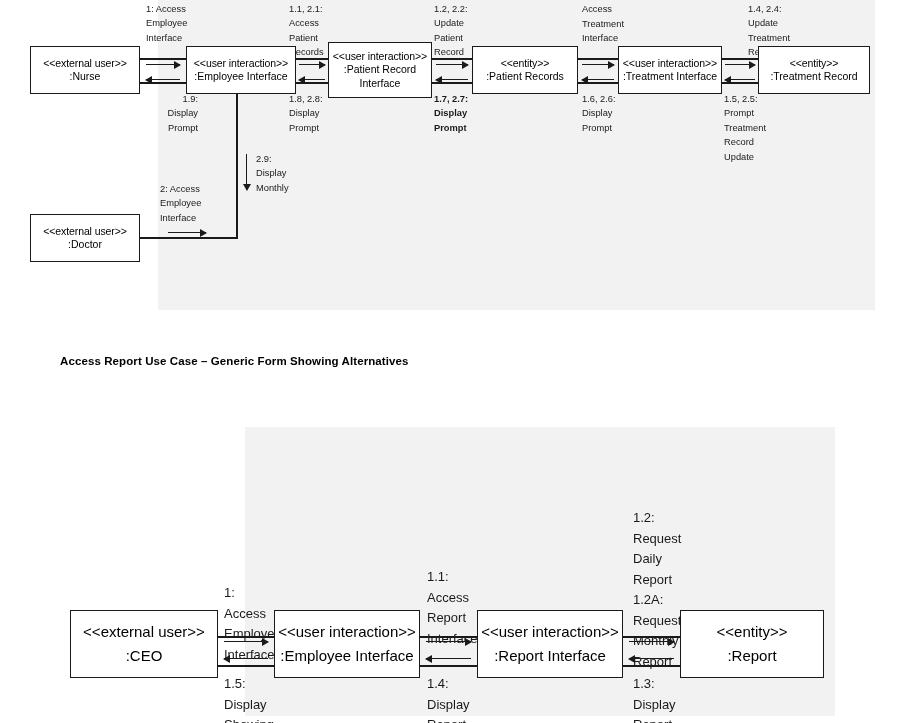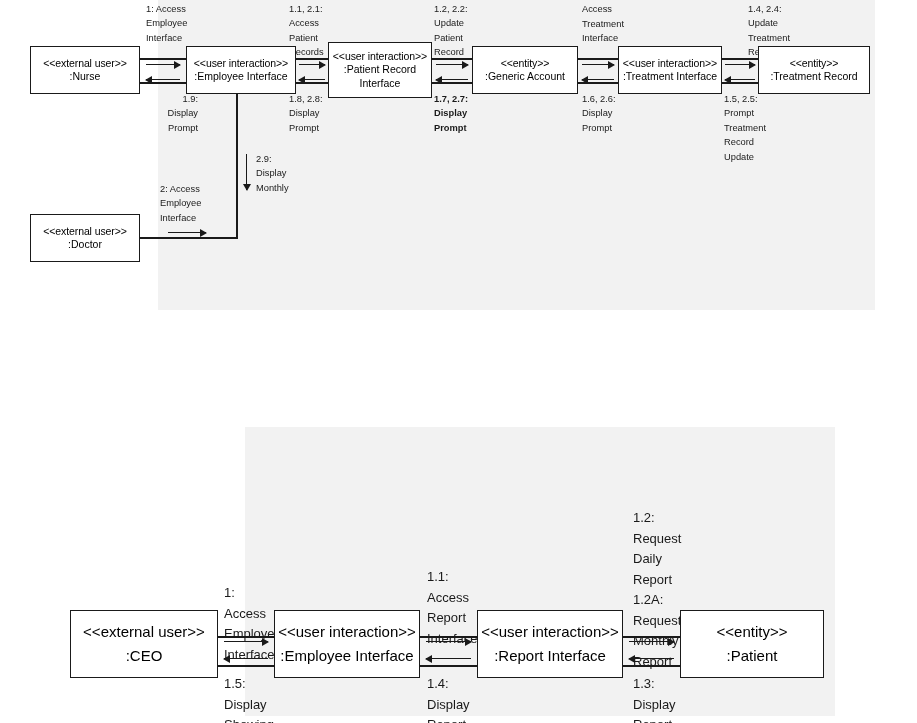--- a/index.html
+++ b/index.html
@@ -174,21 +174,21 @@
     <span class="iname">:Employee Interface</span>
   </div>
 
   <div class="node t-node" style="left:328px; top:42px; width:104px; height:56px;">
     <span class="stereo">&lt;&lt;user interaction&gt;&gt;</span>
     <span class="iname" style="white-space:normal; max-width:96px;">:Patient Record Interface</span>
   </div>
 
   <div class="node t-node" style="left:472px; top:46px; width:106px; height:48px;">
     <span class="stereo">&lt;&lt;entity&gt;&gt;</span>
-    <span class="iname">:Generic Account</span>
+    <span class="iname">:Patient Records</span>
   </div>
 
   <div class="node t-node" style="left:618px; top:46px; width:104px; height:48px;">
     <span class="stereo">&lt;&lt;user interaction&gt;&gt;</span>
     <span class="iname">:Treatment Interface</span>
   </div>
 
   <div class="node t-node" style="left:758px; top:46px; width:112px; height:48px;">
     <span class="stereo">&lt;&lt;entity&gt;&gt;</span>
     <span class="iname">:Treatment Record</span>
@@ -307,41 +307,42 @@
 Record
 Update</div>
 
   <div class="msg" style="left:256px; top:152px; width:52px;">2.9:
 Display
 Monthly</div>
   <div class="msg" style="left:160px; top:182px; width:58px;">2: Access
 Employee
 Interface</div>
 
+  <div class="section-title" style="left:60px; top:355px;">Access Report Use Case – Generic Form Showing Alternatives</div>
 
   <div class="band" style="left:245px; top:427px; width:590px; height:289px;"></div>
 
   <div class="node b-node" style="left:70px; top:610px; width:148px; height:68px;">
     <span class="stereo">&lt;&lt;external user&gt;&gt;</span>
     <span class="iname">:CEO</span>
   </div>
 
   <div class="node b-node" style="left:274px; top:610px; width:146px; height:68px;">
     <span class="stereo">&lt;&lt;user interaction&gt;&gt;</span>
     <span class="iname">:Employee Interface</span>
   </div>
 
   <div class="node b-node" style="left:477px; top:610px; width:146px; height:68px;">
     <span class="stereo">&lt;&lt;user interaction&gt;&gt;</span>
     <span class="iname">:Report Interface</span>
   </div>
 
   <div class="node b-node" style="left:680px; top:610px; width:144px; height:68px;">
     <span class="stereo">&lt;&lt;entity&gt;&gt;</span>
-    <span class="iname">:Patient</span>
+    <span class="iname">:Report</span>
   </div>
 
   <div class="link-h" style="left:218px; top:636px; width:56px;"></div>
   <div class="link-h" style="left:218px; top:665px; width:56px;"></div>
   <div class="arrow-h" style="left:224px; top:637px; width:44px;">
     <div class="shaft"></div>
       <div class="head-r"></div>
   </div>
   <div class="arrow-h" style="left:224px; top:654px; width:44px;">
     <div class="shaft"></div>

